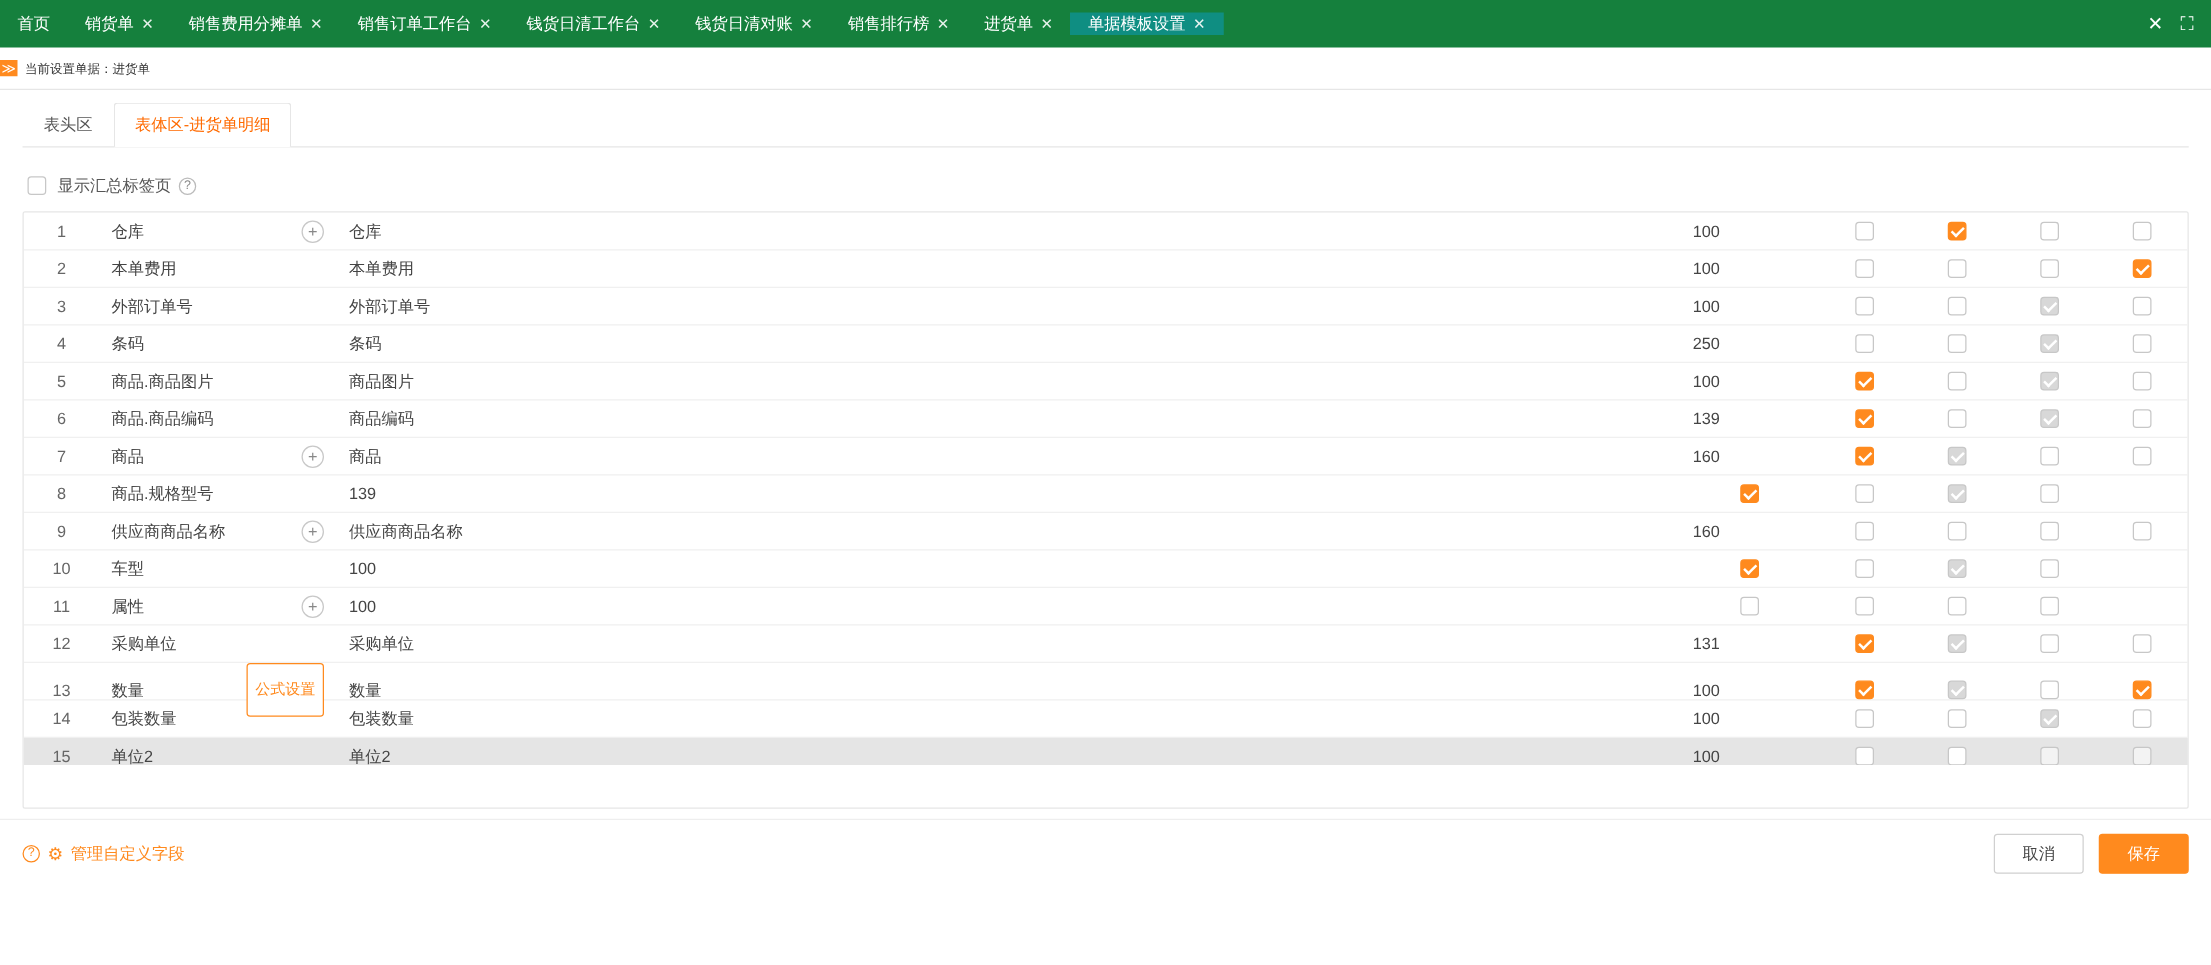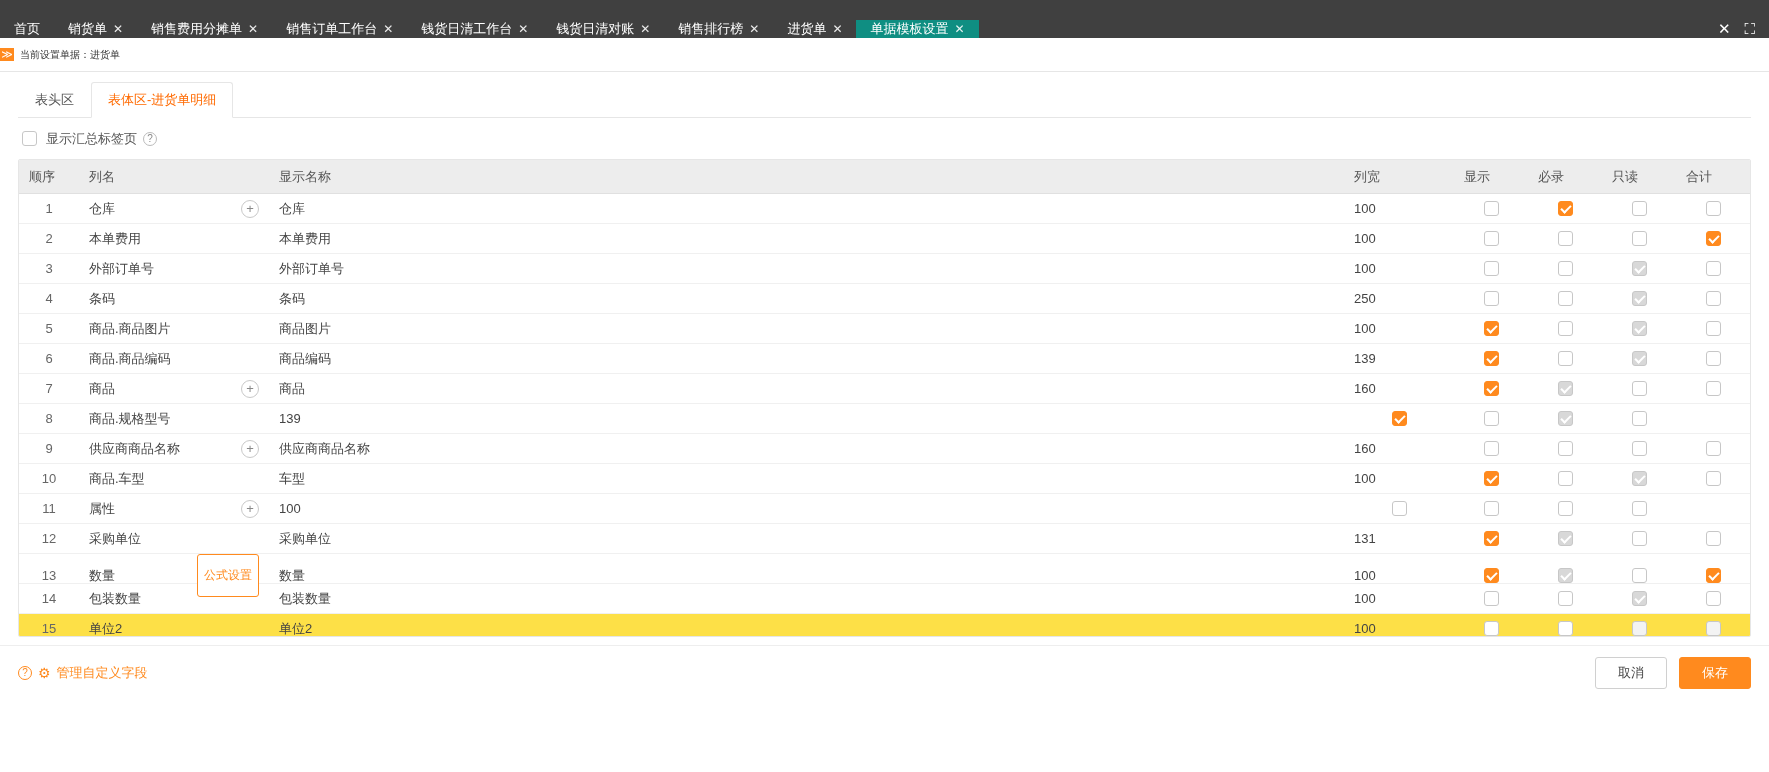--- a/index.html
+++ b/index.html
@@ -1,39 +1,39 @@
 <!DOCTYPE html>
 <html><head>
 <meta charset="utf-8">
 <style>
 html,body{margin:0;padding:0;font-family:"Microsoft YaHei","PingFang SC",Arial,sans-serif;font-size:13px;color:#333;background:#fff}
 *{box-sizing:border-box}
-.topbar{height:38px;background:#404040;display:flex;align-items:flex-end;color:#fff;position:relative}
+.topbar{height:38px;background:#15803d;display:flex;align-items:center;color:#fff;position:relative}
 .tab{display:flex;align-items:center;padding:0 14px;cursor:pointer;font-size:13px;white-space:nowrap}
 .tab .close{margin-left:6px;font-size:12px;opacity:.9}
 .tab.active{background:#0f8e82}
 .topbar-right{margin-left:auto;display:flex;align-items:center;gap:14px;padding:0 14px}
 .topbar-right span{cursor:pointer;font-size:15px}
 .expand-handle{width:14px;background:#ff8a1e;display:flex;align-items:center;justify-content:center;color:#fff;font-size:11px;cursor:pointer}
 .context-row{display:flex;align-items:center;height:34px;border-bottom:1px solid #e6e6e6}
 .context-label{padding-left:6px;font-size:10px;color:#333}
 .content{padding:10px 18px 0 18px}
-.subtabs{display:flex;border-bottom:1px solid #e6e6e6;margin-bottom:10px}
+.subtabs{display:flex;border-bottom:1px solid #e6e6e6;margin-bottom:20px}
 .subtab{padding:8px 16px;cursor:pointer;border:1px solid transparent;border-bottom:none;font-size:13px;color:#555}
 .subtab.active{color:#ff6a00;border-color:#e6e6e6;border-bottom:1px solid #fff;margin-bottom:-1px;background:#fff;border-radius:3px 3px 0 0}
 .option-row{display:flex;align-items:center;gap:6px;margin-bottom:10px;color:#555;font-size:13px}
 .option-row .q{display:inline-flex;width:14px;height:14px;border:1px solid #bbb;border-radius:50%;align-items:center;justify-content:center;font-size:10px;color:#888}
 .table-wrap{border:1px solid #e6e6e6;border-radius:2px;height:478px;overflow:hidden;position:relative}
 .grid{display:grid;grid-template-columns:60px 190px 1fr 110px 74px 74px 74px 74px;align-items:center}
 .thead{background:#ededed;border-bottom:1px solid #e0e0e0;font-weight:500;color:#555;height:34px}
 .thead .cell{padding:0 10px;font-size:13px}
 .rows{height:calc(100% - 34px);overflow-y:auto}
 .row{height:30px;border-bottom:1px solid #f0f0f0}
 .row .cell{padding:0 10px;font-size:13px;color:#444;display:flex;align-items:center;height:100%}
-.row.hover{background:#fde047}
+.row.hover{background:#e5e5e5}
 .cell.center{justify-content:center}
 .cell.idx{justify-content:center;color:#666}
 .addbtn{width:18px;height:18px;border:1px solid #c8c8c8;border-radius:50%;display:inline-flex;align-items:center;justify-content:center;font-size:13px;color:#888;margin-left:auto;cursor:pointer;background:#fff}
 .formula{border:1px solid #ff8a1e;color:#ff8a1e;border-radius:3px;padding:12px 6px;font-size:12px;margin-left:auto;cursor:pointer;background:#fff}
 .chk{appearance:none;-webkit-appearance:none;width:15px;height:15px;border:1px solid #c7c7c7;border-radius:3px;background:#fff;cursor:pointer;position:relative;display:inline-block}
 .chk:checked{background:#ff8a1e;border-color:#ff8a1e}
 .chk:checked::after{content:"";position:absolute;left:4px;top:1px;width:4px;height:8px;border:solid #fff;border-width:0 2px 2px 0;transform:rotate(45deg)}
 .chk:disabled{background:#f3f3f3;cursor:not-allowed}
 .chk:disabled:checked{background:#d8d8d8;border-color:#c7c7c7}
 .chk:disabled:checked::after{border-color:#fff}
@@ -108,30 +108,20 @@
       <div class="subtab active">表体区-进货单明细</div>
     </div>
 
   <div class="option-row">
     <input type="checkbox" class="chk" style="">
     <span>显示汇总标签页</span>
     <span class="q">?</span>
   </div>
 
   <div class="table-wrap">
-    <div class="grid thead">
-      <div class="cell center">顺序</div>
-      <div class="cell">列名</div>
-      <div class="cell">显示名称</div>
-      <div class="cell">列宽</div>
-      <div class="cell center">显示</div>
-      <div class="cell center">必录</div>
-      <div class="cell center">只读</div>
-      <div class="cell center">合计</div>
-    </div>
     <div class="rows" id="rows-host">
         <div class="grid row">
           <div class="cell idx">1</div>
           <div class="cell">
             <span>仓库</span>
             <span class="addbtn">+</span>
           </div>
           <div class="cell">仓库</div>
           <div class="cell">100</div>
           <div class="cell center">
@@ -303,23 +293,20 @@
           </div>
           <div class="cell center">
             <input type="checkbox" class="chk" style="">
           </div>
           <div class="cell center">
             <input type="checkbox" class="chk" style="">
           </div>
         </div>
         <div class="grid row">
           <div class="cell idx">10</div>
-          <div class="cell">
-            <span>商品.车型</span>
-          </div>
           <div class="cell">车型</div>
           <div class="cell">100</div>
           <div class="cell center">
             <input type="checkbox" class="chk" checked="" style="">
           </div>
           <div class="cell center">
             <input type="checkbox" class="chk" style="">
           </div>
           <div class="cell center">
             <input type="checkbox" class="chk" disabled="" checked="" style="">

